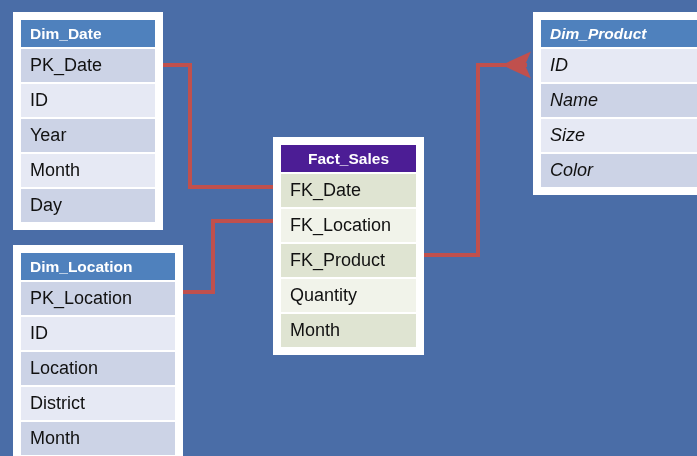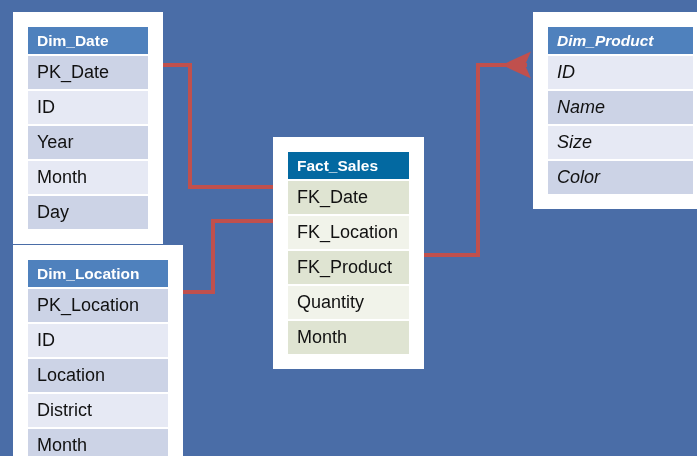--- a/index.html
+++ b/index.html
@@ -11,35 +11,35 @@
     position: relative;
     width: 697px;
     height: 456px;
     background: #4a6da7;
     overflow: hidden;
     font-family: "Liberation Sans", sans-serif;
   }
   .table-box {
     position: absolute;
     background: #ffffff;
-    padding: 15px;
+    padding: 8px;
     box-sizing: border-box;
   }
   .tbl-header {
     height: 27px;
     line-height: 27px;
     padding: 0 9px;
     color: #ffffff;
     font-weight: bold;
     font-size: 15.5px;
     white-space: nowrap;
     overflow: hidden;
   }
   .hdr-blue { background: #4f81bd; }
-  .hdr-green { background: #0369a1; }
+  .hdr-green { background: #4c1d95; text-align: center; }
   .tbl-row {
     height: 33px;
     line-height: 33px;
     padding: 0 9px;
     font-size: 18px;
     color: #111111;
     white-space: nowrap;
     overflow: hidden;
     border-top: 2px solid #ffffff;
   }

